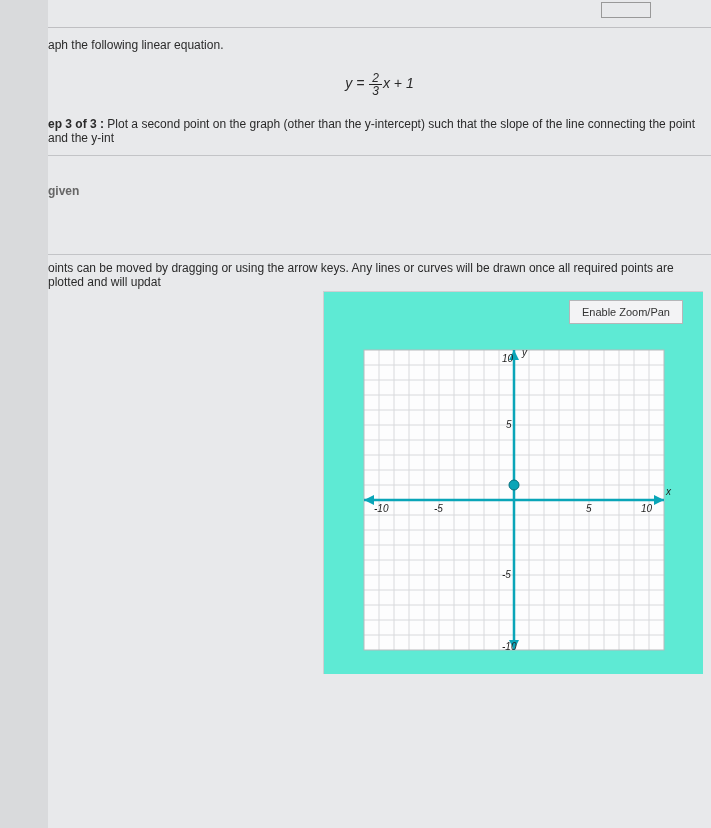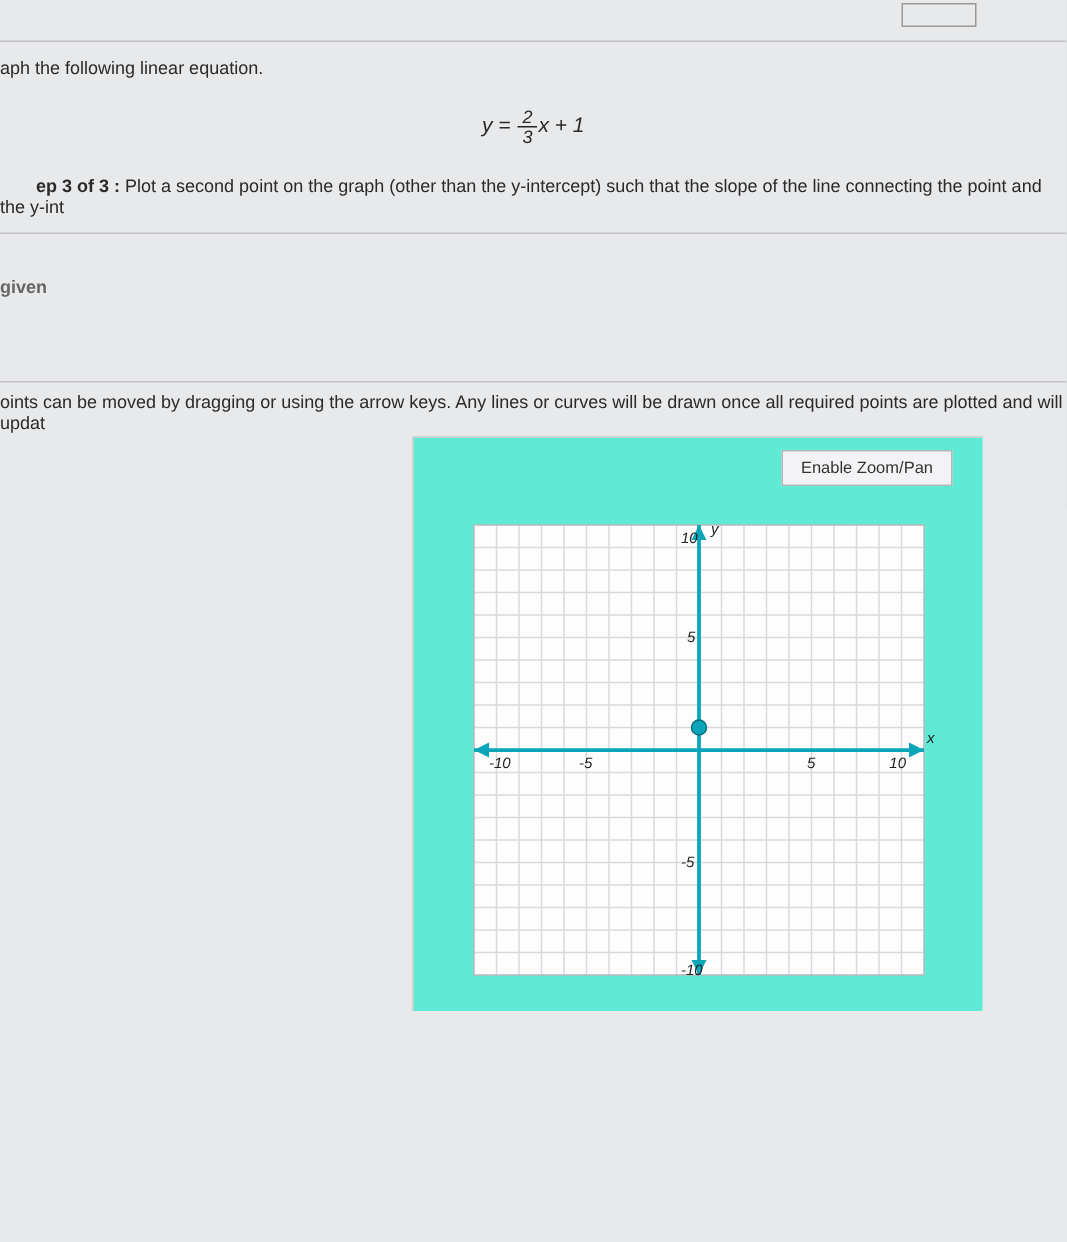--- a/index.html
+++ b/index.html
@@ -9,20 +9,21 @@
     width: 711px;
     height: 828px;
     overflow: hidden;
     color: #2a2a2a;
     font-size: 12px;
   }
   .page {
     background: #e8e9eb;
     padding: 10px 0 20px 0;
     min-height: 100%;
+    margin-left: 48px;
   }
   .top-bar {
     height: 18px;
     border-bottom: 1px solid #bfbfc2;
     position: relative;
   }
   .top-bar .tab-stub {
     position: absolute;
     right: 60px;
     top: -8px;
@@ -44,21 +45,21 @@
   .frac {
     display: inline-block;
     vertical-align: middle;
     text-align: center;
     line-height: 1;
     margin: 0 1px;
   }
   .frac .num { display:block; border-bottom:1px solid #222; padding:0 3px; font-size:12px;}
   .frac .den { display:block; padding:0 3px; font-size:12px;}
   .step-line { padding: 6px 0 4px 0; font-size:12px; }
-  .step-line b { font-weight:bold;padding-left:24px; }
+  .step-line b { font-weight:bold; }
   .sub-line { font-size:12px; padding-bottom:10px; }
   hr.sep {
     border: none;
     border-top: 1px solid #c3c4c7;
     margin: 6px 0 0 0;
   }
   .answer-label {
     font-size:12px;
     font-weight: bold;
     color:#666;

